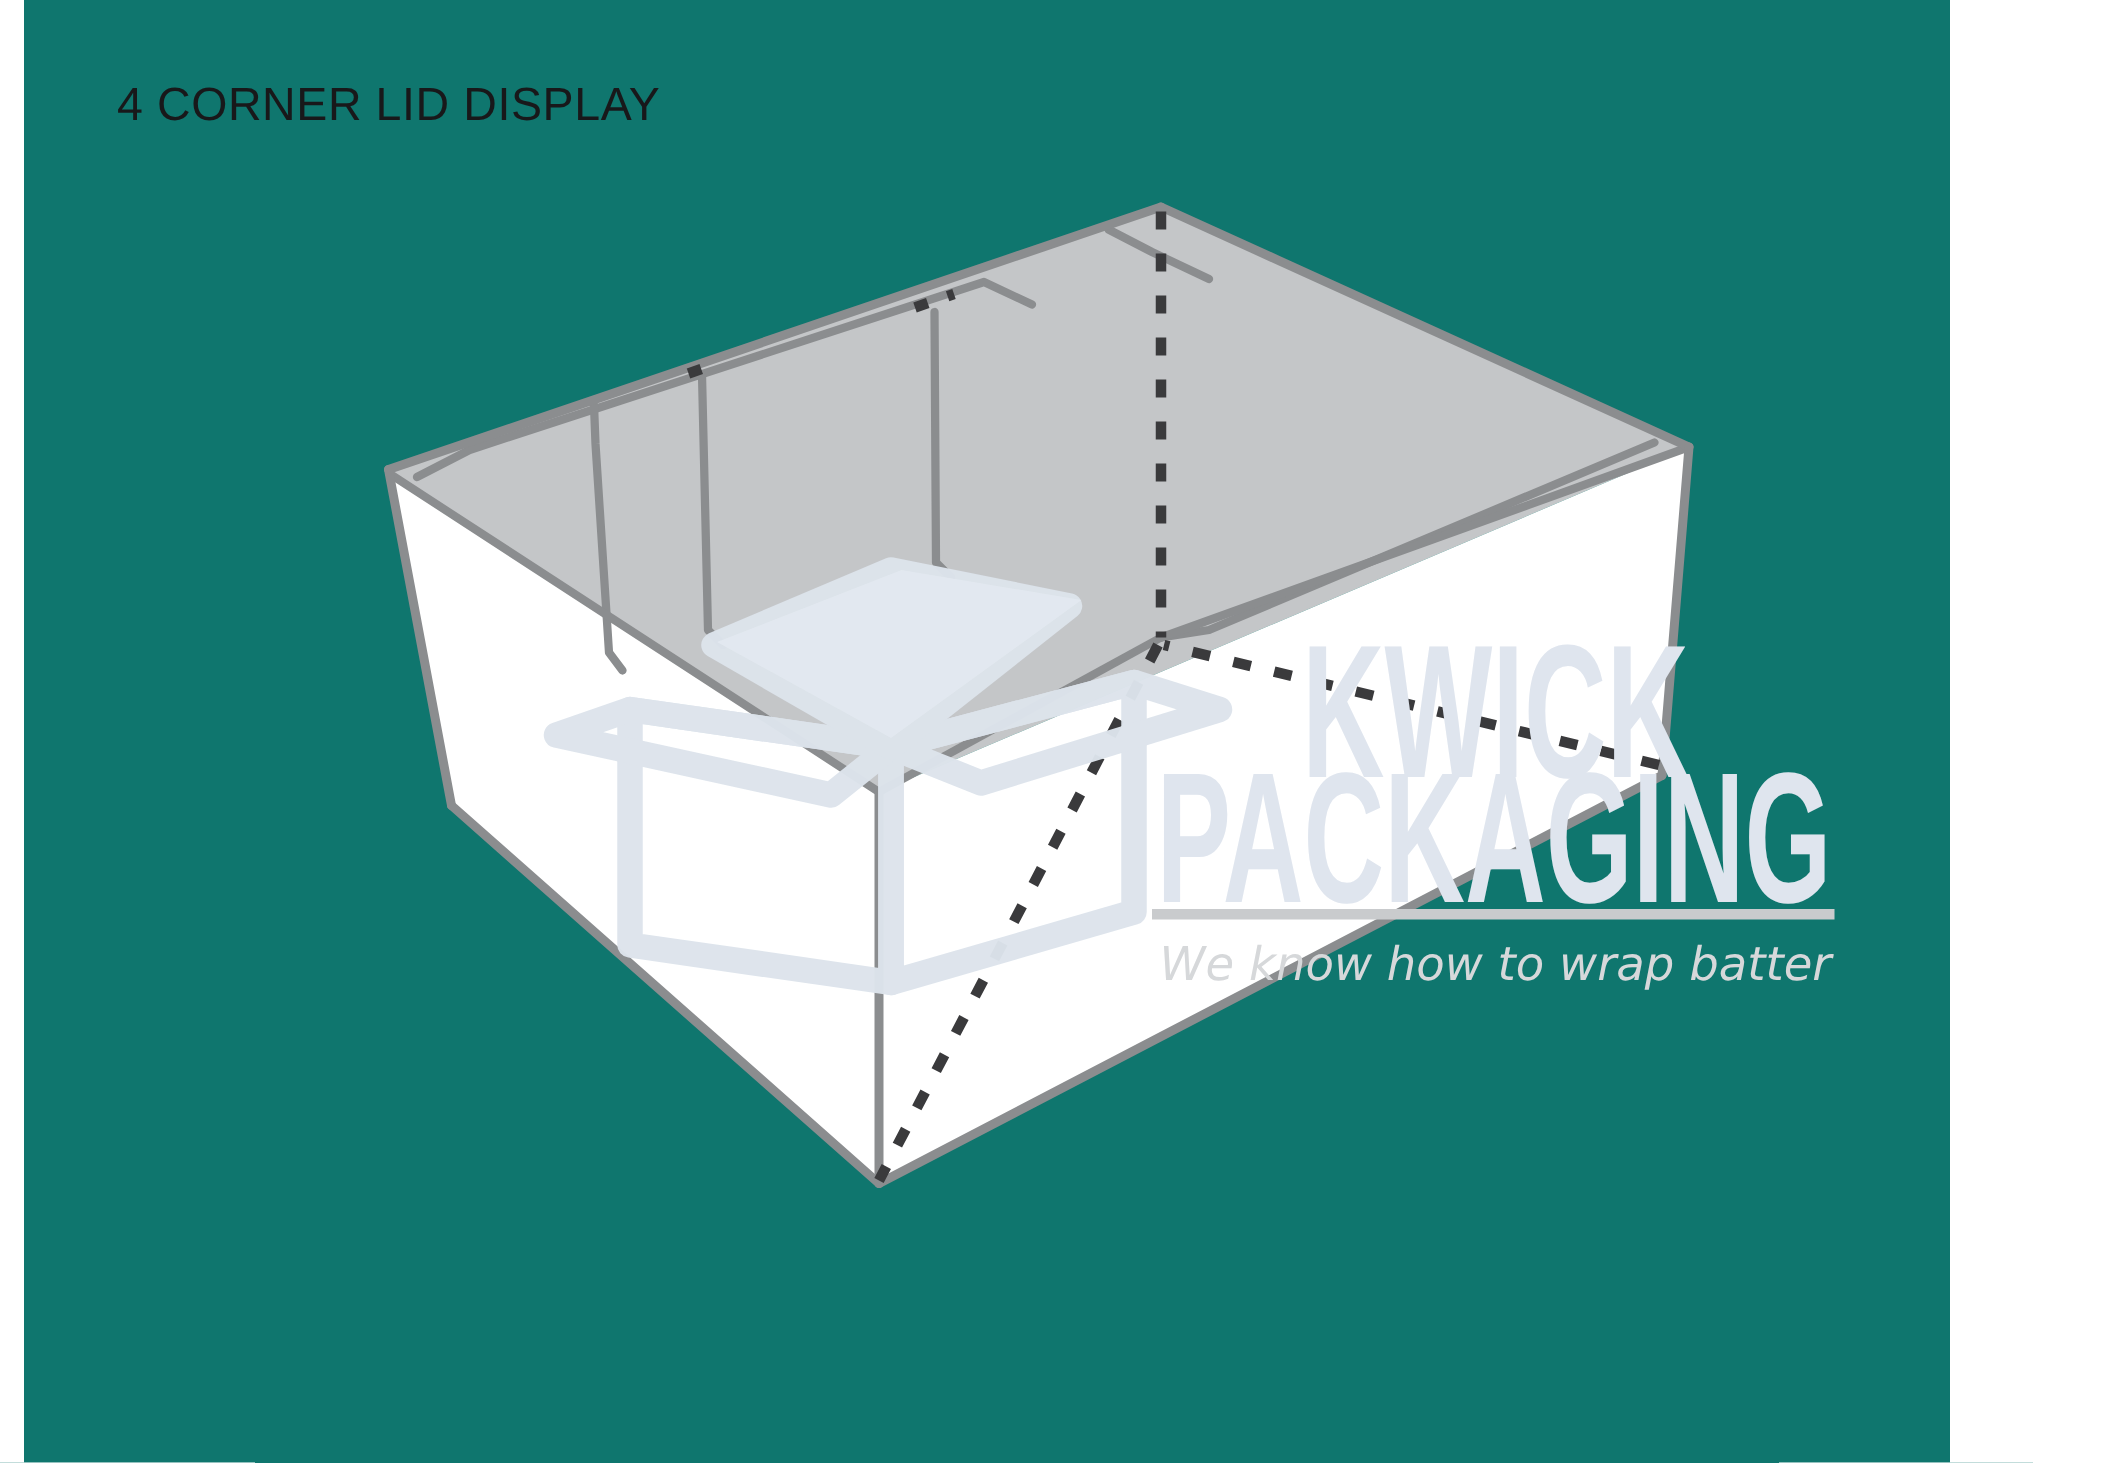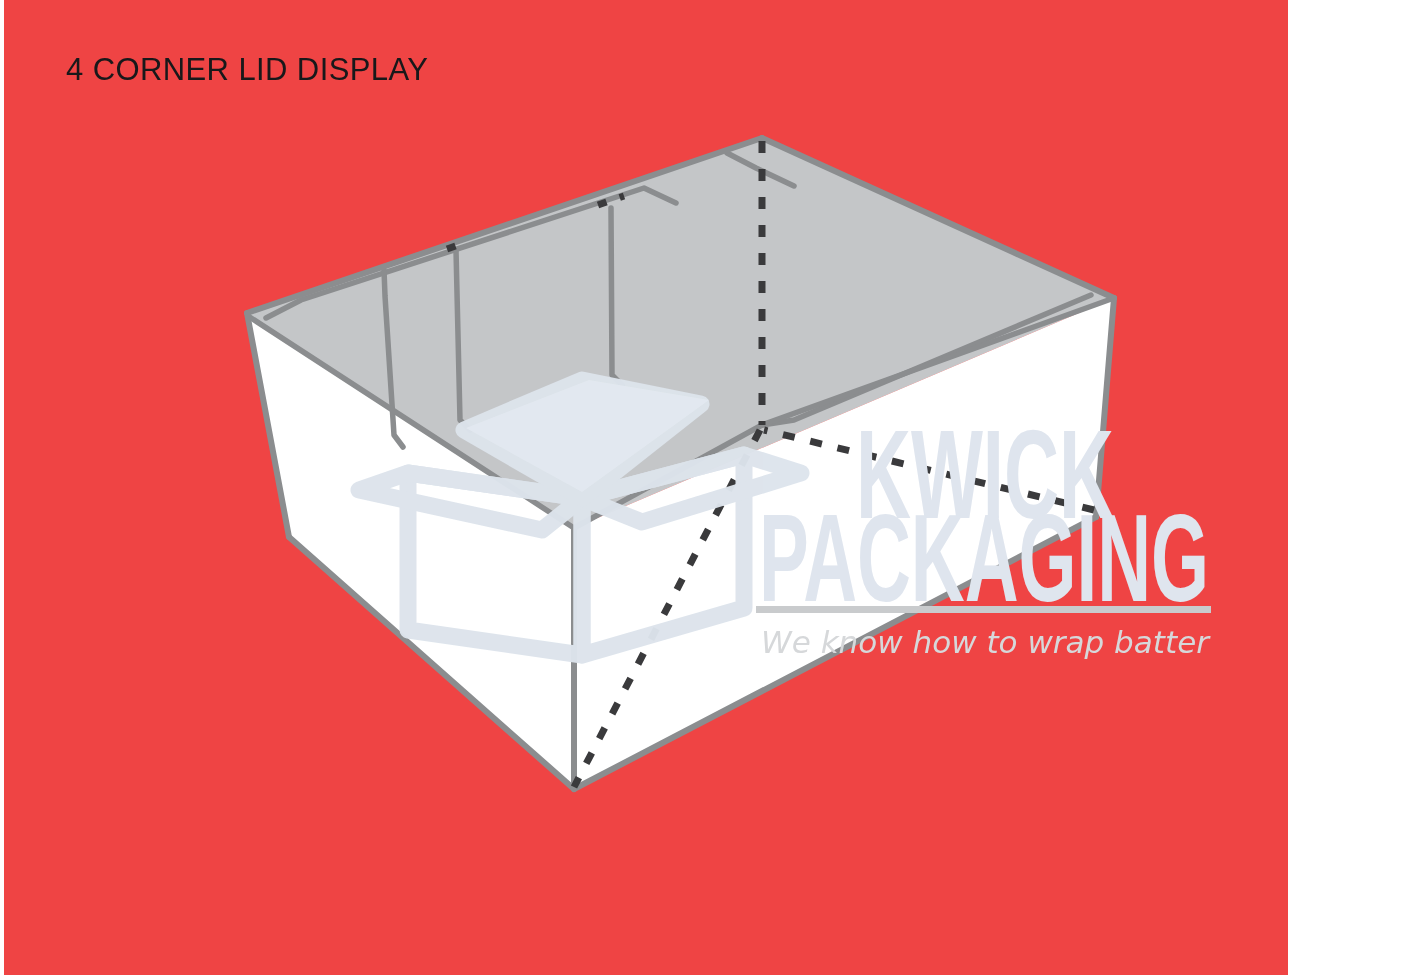--- a/index.html
+++ b/index.html
@@ -10,24 +10,24 @@
   }
   body {
     width: 1415px;
     height: 975px;
     position: relative;
     overflow: hidden;
     font-family: "Liberation Sans", sans-serif;
   }
   #stage {
     position: absolute;
-    left: 4px; top: 0;
+    left: 16px; top: 0;
     width: 1284px;
     height: 975px;
-    background: #ef4444;
+    background: #0f766e;
   }
   .page-title {
     position: absolute;
     left: 62px;
     top: 52px;
     font-family: "Liberation Sans", sans-serif;
     font-size: 31px;
     font-weight: 400;
     letter-spacing: 0.4px;
     color: #18181a;

